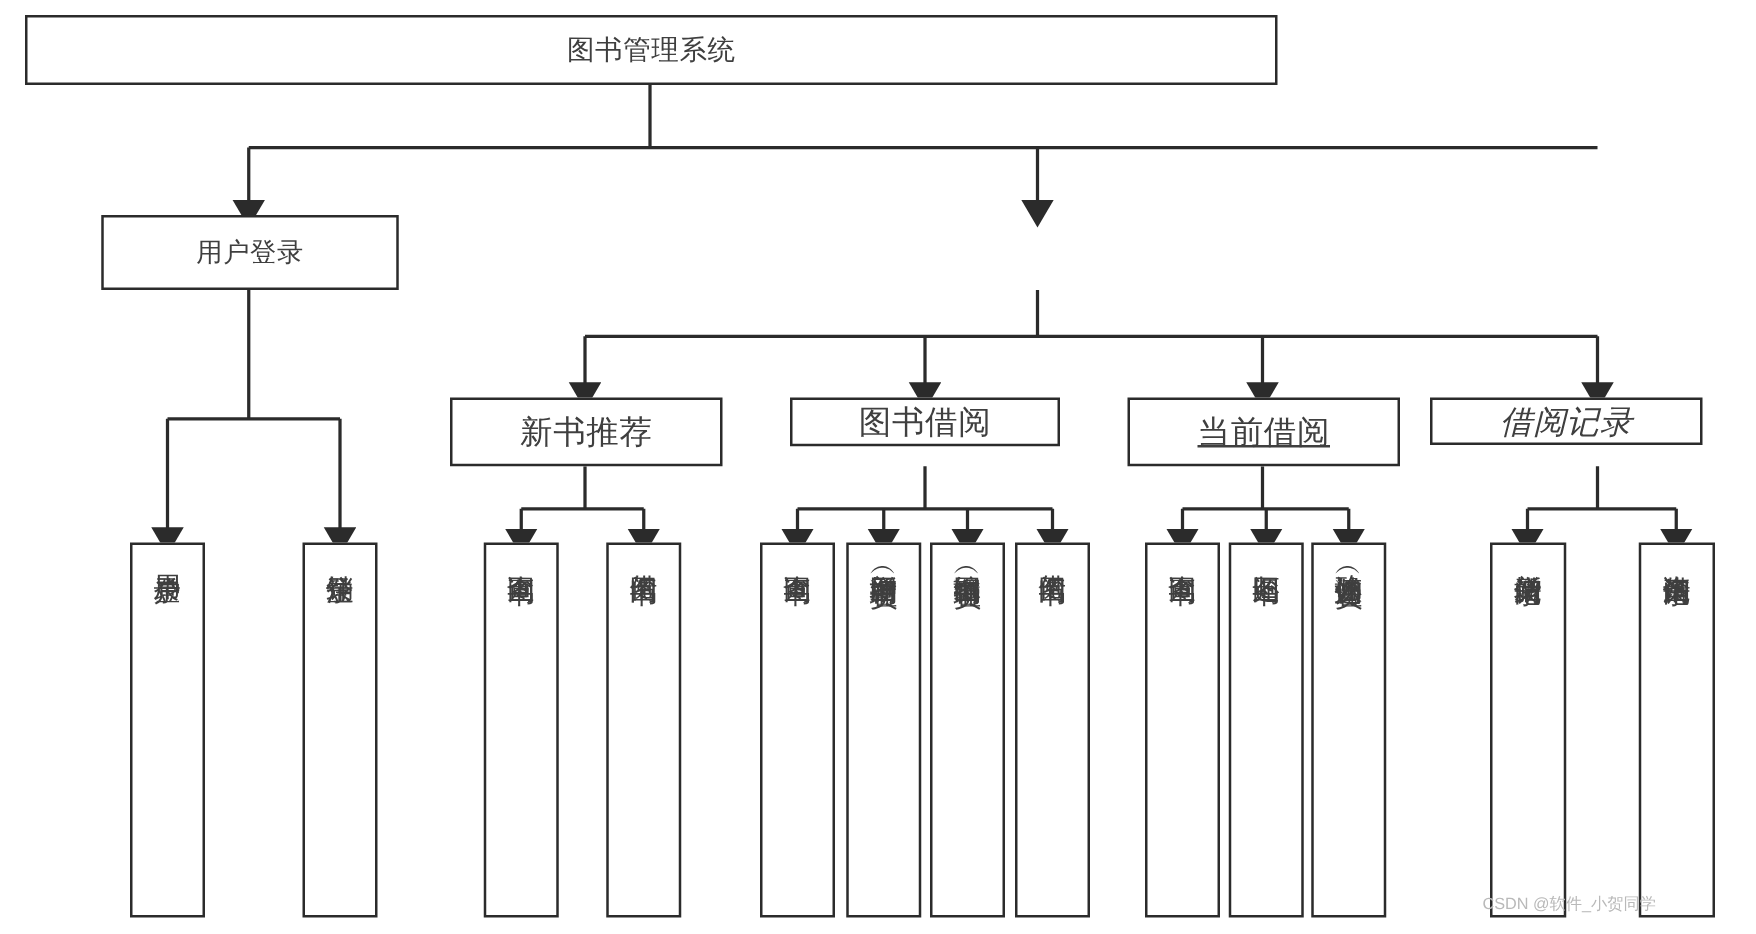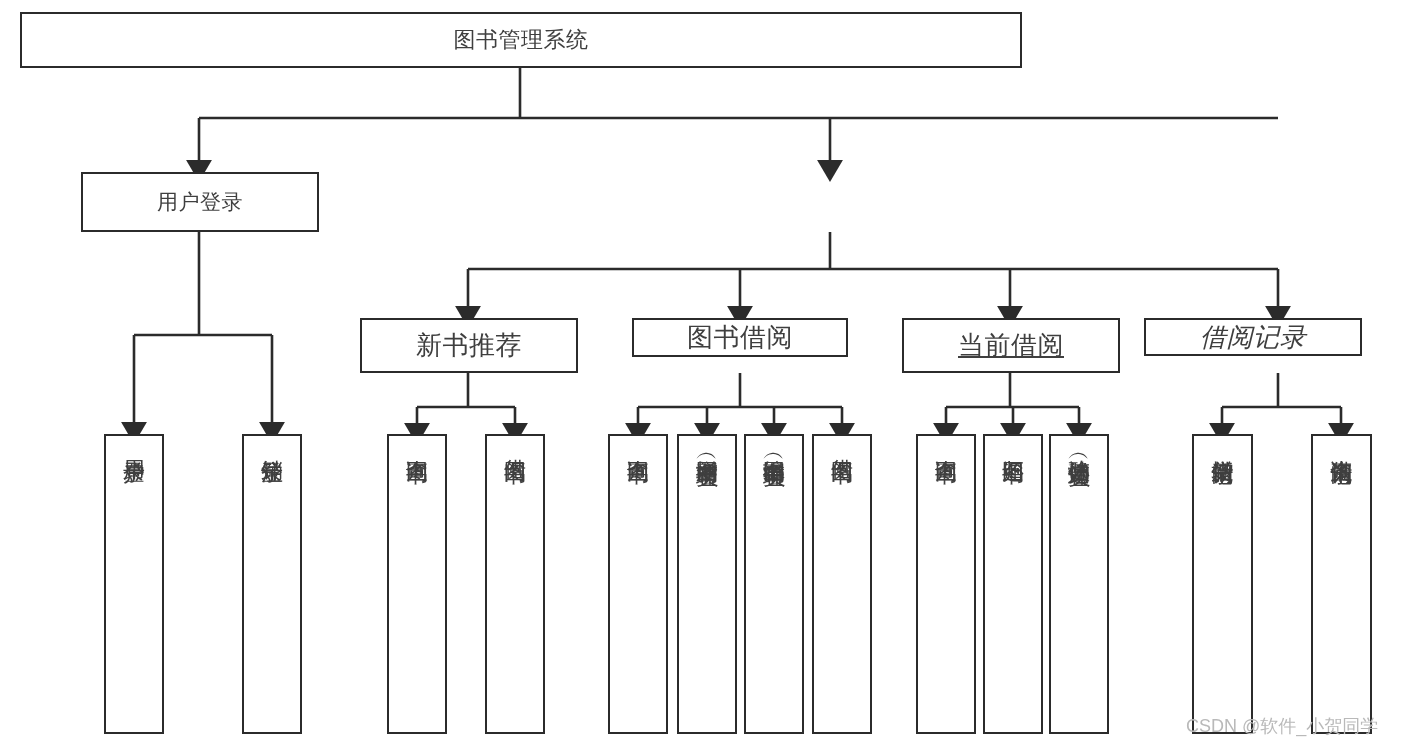--- a/index.html
+++ b/index.html
@@ -50,21 +50,21 @@
     writing-mode: vertical-rl;
     text-orientation: upright;
     white-space: nowrap;
     line-height: 1.08;
     letter-spacing: 1px;
   }
   .watermark {
     position: absolute;
     left: 1186px;
     top: 714px;
-    font-size: 18px;
+    font-size: 13px;
     color: #b9b9b9;
     white-space: nowrap;
     z-index: 5;
   }
 </style>
 </head>
 <body>
 
 <div id="canvas">
 

